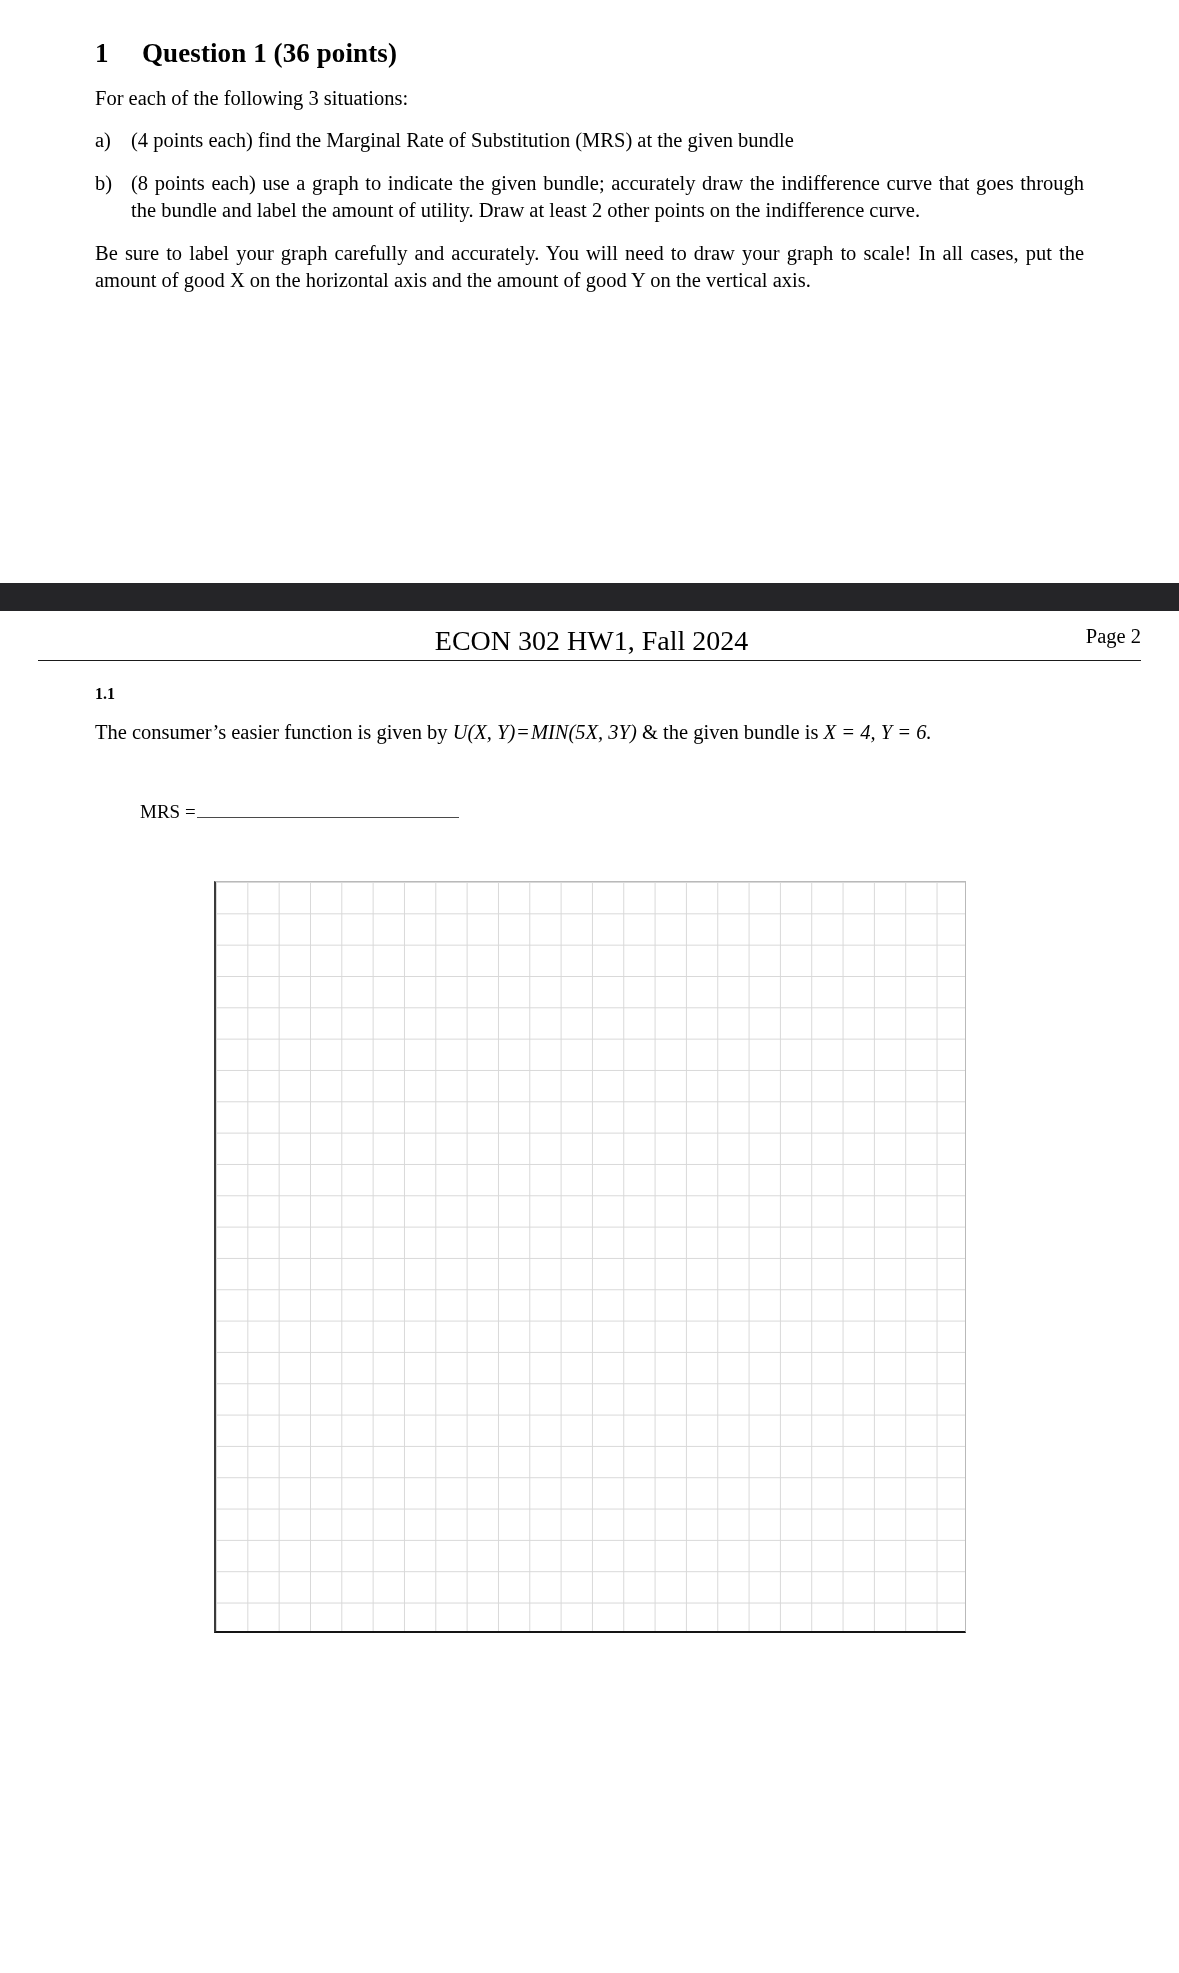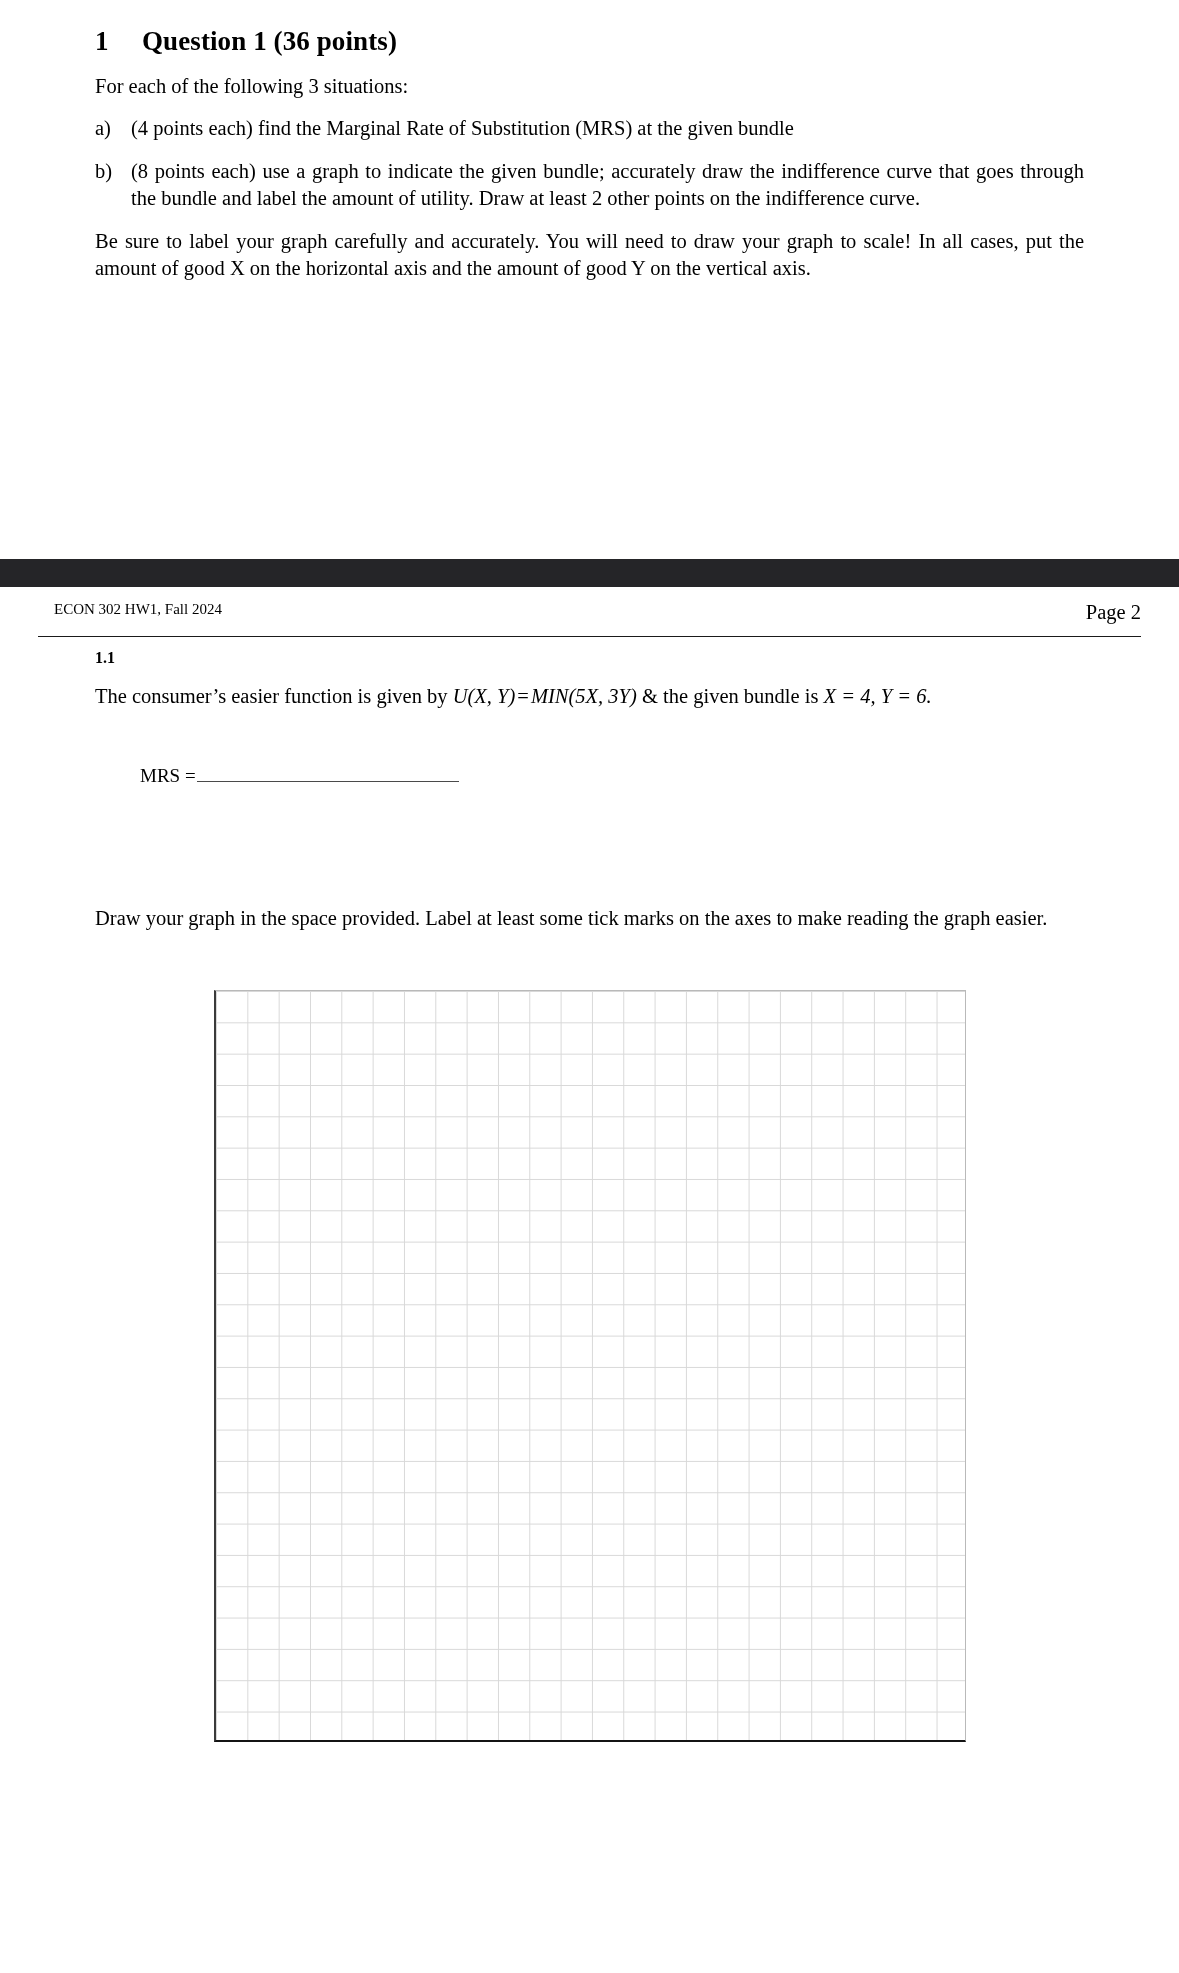--- a/index.html
+++ b/index.html
@@ -12,21 +12,21 @@
     height: 1973px;
     font-family: "Liberation Serif", "DejaVu Serif", serif;
     color: #000000;
     position: relative;
     overflow: hidden;
   }
 
   
   .page {
     position: relative;
-    padding: 4px 95px;
+    padding: 16px 95px;
     box-sizing: border-box;
     width: 1179px;
   }
 
   .section-heading {
     font-size: 27px;
     font-weight: bold;
     margin: 0;
     padding-top: 22px;
     letter-spacing: .1px;
@@ -93,23 +93,23 @@
   
   .runhead {
     position: relative;
     margin: 0 38px;
     padding: 14px 0 5px 0;
     border-bottom: 1.6px solid #1a1a1a;
     height: 30px;
   }
   .runhead .center {
     position: absolute;
-    left: 16px; right: 0;
-    text-align: left;
-    font-size: 15px;
+    left: 4px; right: 0;
+    text-align: center;
+    font-size: 28px;
     top: 14px;
   }
   .runhead .right {
     position: absolute;
     right: 0;
     top: 14px;
     font-size: 20.5px;
   }
 
   
@@ -192,20 +192,19 @@
 
     <p class="body nojust">
       <span>The consumer’s easier function is given by </span><span class="math"><span>U(X, Y)</span><span class="op">=</span><span>MIN(5X, 3Y)</span></span><span> &amp; the given bundle is </span><span class="math">X = 4, Y = 6.</span>
     </p>
 
     <div class="mrs-line">
       <span class="mrs-label">MRS =</span>
         <span class="blank"></span>
     </div>
 
-    <p class="body" style="margin-top:118px;">Draw your graph in the space provided. Label at least some tick marks on the axes to make reading the graph easier.</p>
 
     <div class="grid-wrap">
       <div class="grid"></div>
     </div>
 
   </div>
 </div>
 
 </body></html>

